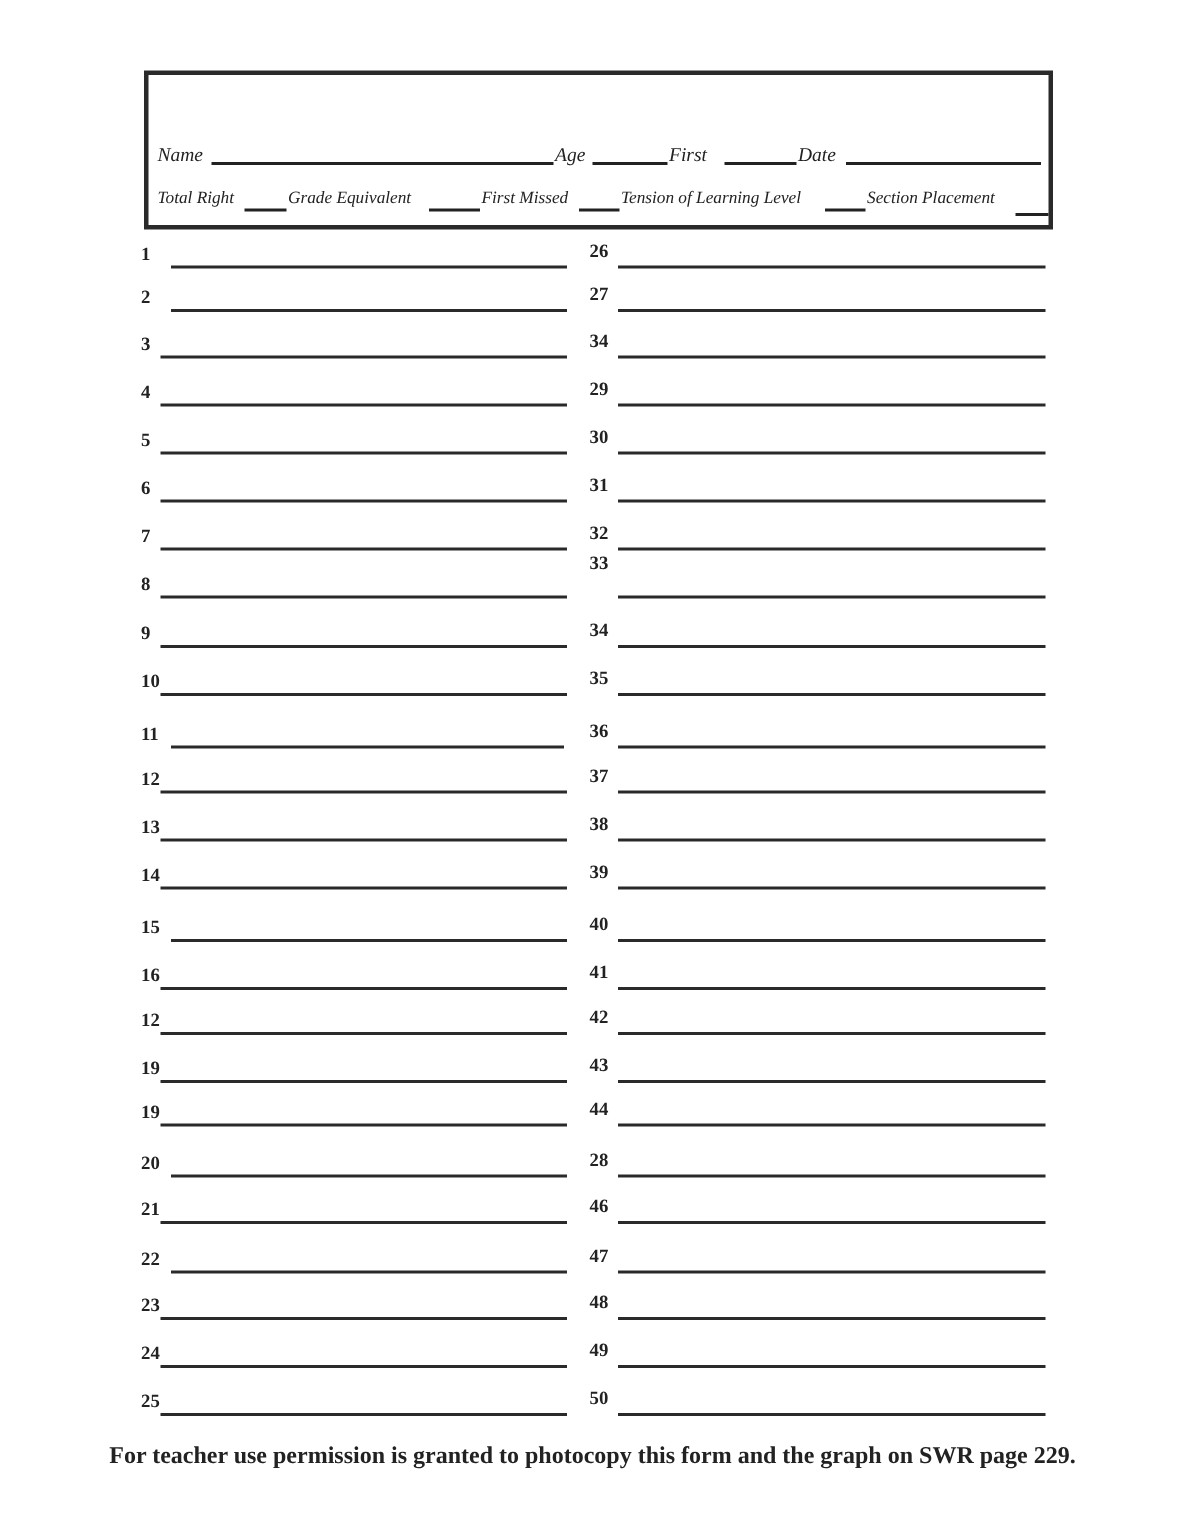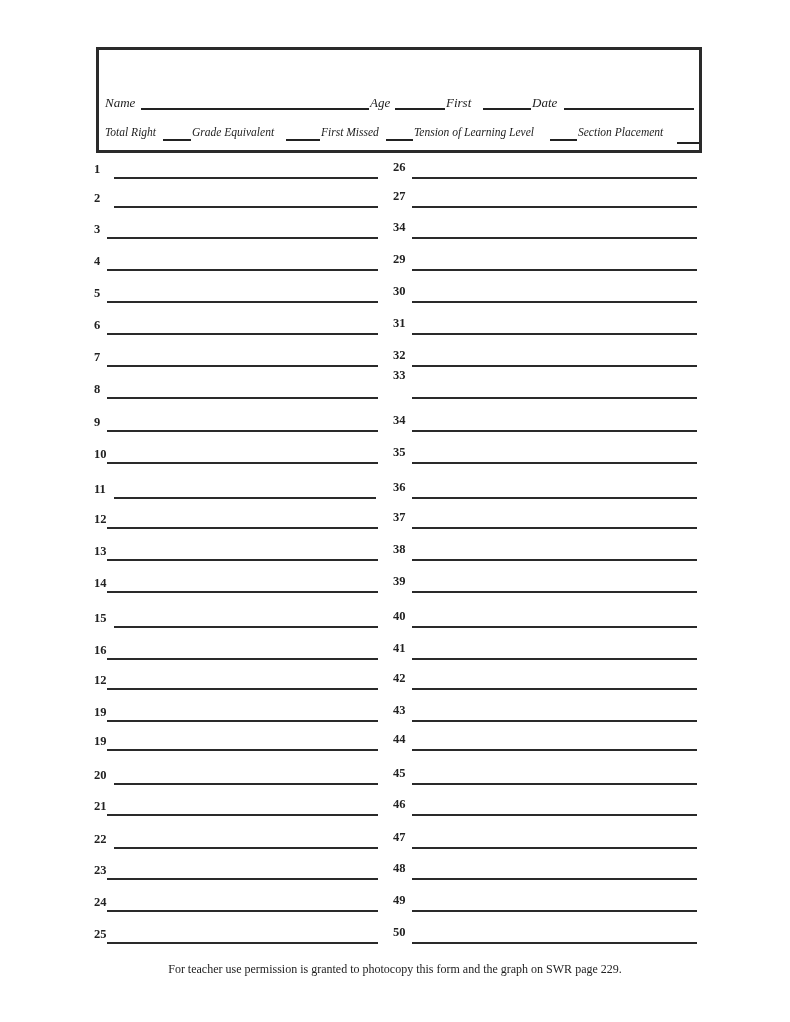--- a/index.html
+++ b/index.html
@@ -10,21 +10,21 @@
   .title-row { position: absolute; left: 0; right: 0; top: 0; height: 28px;
                border-bottom: 2px solid #2a2a2a; text-align: center; }
   .title { font-weight: bold; font-size: 13px; letter-spacing: 0.2px; line-height: 30px; }
   .title-blank { display: inline-block; width: 36px; border-bottom: 2px solid #222; margin-left: 5px; vertical-align: baseline; height: 1px; }
   .fld { position: absolute; font-style: italic; font-size: 13px; white-space: nowrap; }
   .fld.small { font-size: 11.5px; font-style: italic; }
   .blank { position: absolute; border-bottom: 2px solid #222; height: 0; }
   .num { position: absolute; font-weight: bold; font-size: 12.5px; }
   .line { position: absolute; height: 0; border-bottom: 2px solid #2a2a2a; }
   .footer { position: absolute; left: 0; width: 790px; top: 962px; text-align: center;
-            font-weight: normal; font-size: 12px; }
+            font-weight: bold; font-size: 16px; }
 </style>
 </head>
 <body>
 
 <div class="header-box">
 
   <span class="fld" style="left:6px; top:45px;">Name</span>
   <div class="blank" style="left:42px; width:228px; top:58px;"></div>
   <span class="fld" style="left:271px; top:45px;">Age</span>
   <div class="blank" style="left:296px; width:50px; top:58px;"></div>
@@ -127,21 +127,21 @@
     <span class="num" style="left: 393px; top: 609px;">40</span>
     <div class="line" style="left: 412px; width: 285px; top: 626px;"></div>
     <span class="num" style="left: 393px; top: 641px;">41</span>
     <div class="line" style="left: 412px; width: 285px; top: 658px;"></div>
     <span class="num" style="left: 393px; top: 671px;">42</span>
     <div class="line" style="left: 412px; width: 285px; top: 688px;"></div>
     <span class="num" style="left: 393px; top: 703px;">43</span>
     <div class="line" style="left: 412px; width: 285px; top: 720px;"></div>
     <span class="num" style="left: 393px; top: 732px;">44</span>
     <div class="line" style="left: 412px; width: 285px; top: 749px;"></div>
-    <span class="num" style="left: 393px; top: 766px;">45</span>
+    <span class="num" style="left: 393px; top: 766px;">28</span>
     <div class="line" style="left: 412px; width: 285px; top: 783px;"></div>
     <span class="num" style="left: 393px; top: 797px;">46</span>
     <div class="line" style="left: 412px; width: 285px; top: 814px;"></div>
     <span class="num" style="left: 393px; top: 830px;">47</span>
     <div class="line" style="left: 412px; width: 285px; top: 847px;"></div>
     <span class="num" style="left: 393px; top: 861px;">48</span>
     <div class="line" style="left: 412px; width: 285px; top: 878px;"></div>
     <span class="num" style="left: 393px; top: 893px;">49</span>
     <div class="line" style="left: 412px; width: 285px; top: 910px;"></div>
     <span class="num" style="left: 393px; top: 925px;">50</span>

